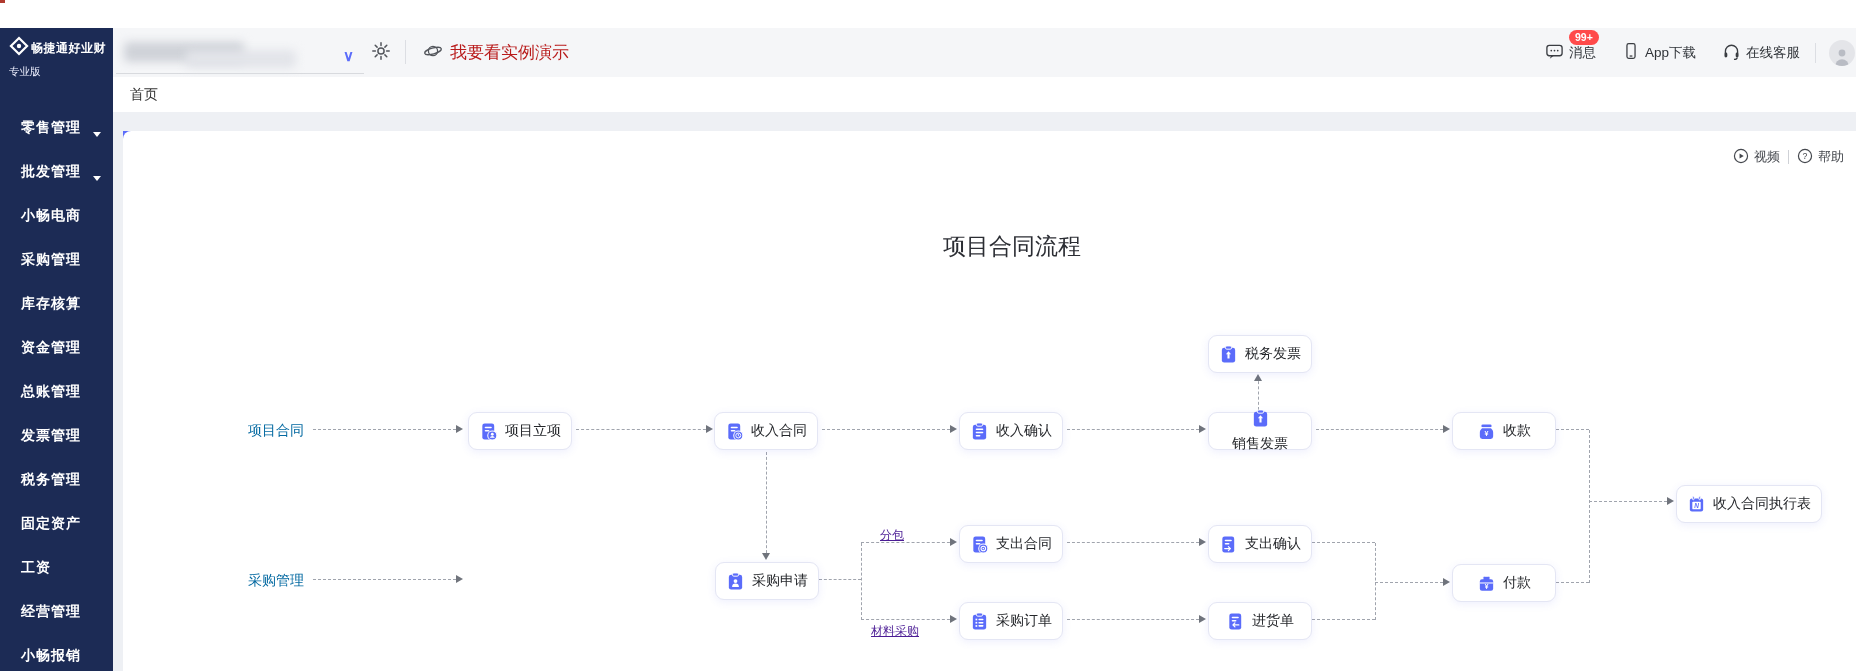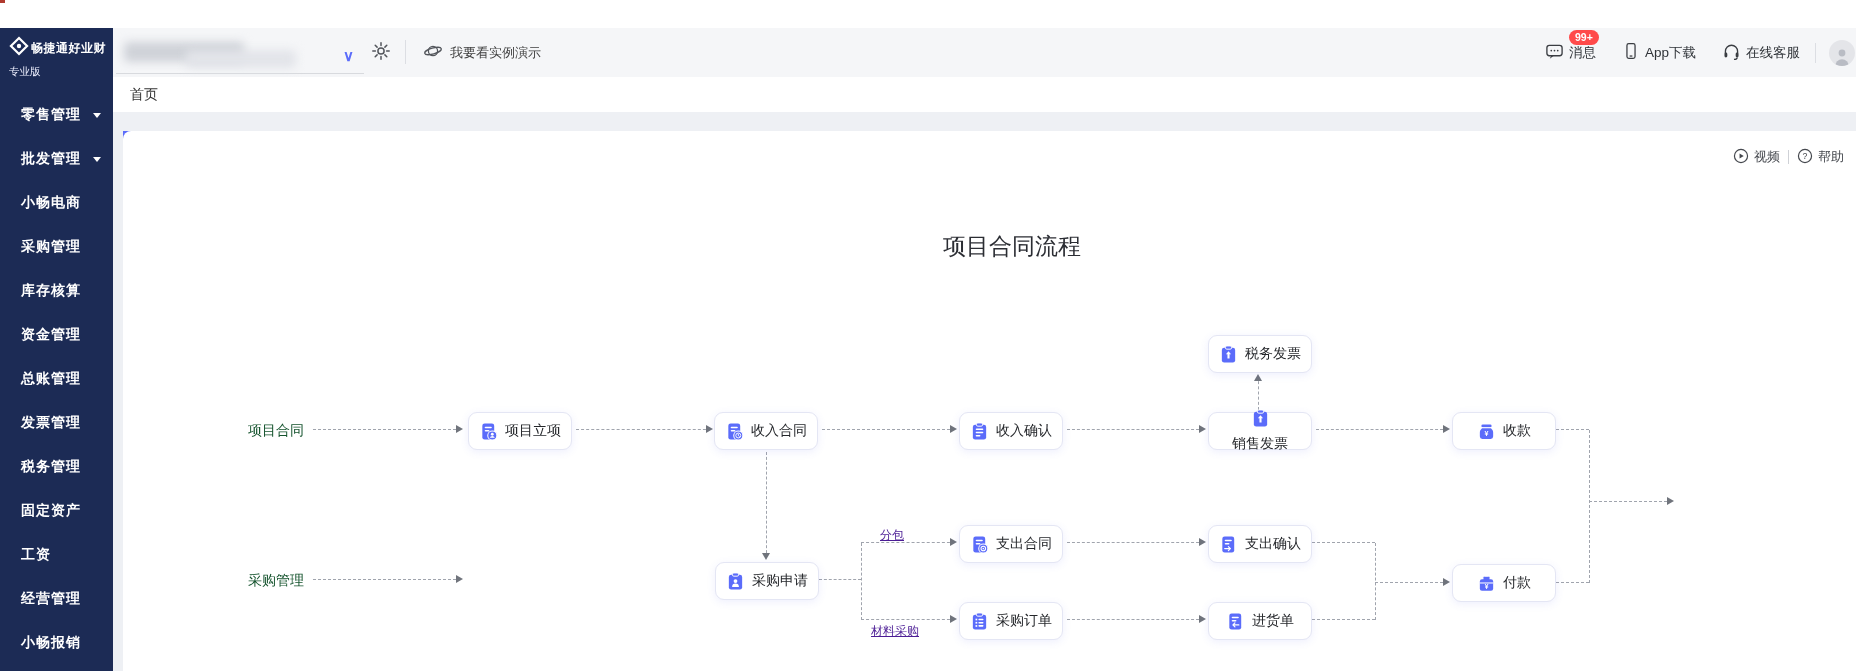--- a/index.html
+++ b/index.html
@@ -12,37 +12,37 @@
 
   
   .sidebar { position:absolute; left:0; top:28px; width:113px; height:643px;
              background:#1C2B55; color:#fff; z-index:5; }
   .logo-block { height:49px; padding:7px 4px 0 8px; overflow:hidden; }
   .logo-row { display:flex; align-items:center; gap:1px; }
   .logo-row svg { flex:0 0 auto; }
   .logo-title { font-size:12px; font-weight:700; white-space:nowrap; letter-spacing:.5px; }
   .edition { font-size:10.5px; margin:4px 0 0 1px; color:#eef0ff; }
   .side-menu { padding-top:16px; }
-  .side-item { height:44px; display:flex; align-items:center; padding-left:21px;
+  .side-item { height:44px; display:flex; align-items:flex-end; padding-left:21px;
                font-size:14px; font-weight:700; letter-spacing:1px; cursor:pointer; }
   .caret { width:0; height:0; border-left:4.5px solid transparent; border-right:4.5px solid transparent;
            border-top:5.5px solid #fff; margin-left:12px; }
 
   
   .topbar { position:absolute; left:113px; top:28px; right:0; height:49px; background:#f5f6f8; }
   .account-select { position:absolute; left:3px; top:6px; width:248px; height:40px;
                     border-bottom:1px solid #d8dade; cursor:pointer; }
   .blur { position:absolute; border-radius:4px; filter:blur(5px); }
   .blur1 { left:8px; top:8px; width:120px; height:20px; background:#cfd2d8; }
   .blur2 { left:70px; top:16px; width:110px; height:18px; background:#e2e4e9; }
   .chev { position:absolute; left:227px; top:13px; font-size:15px; color:#5B6CFA; font-weight:700; }
   .gear-btn { position:absolute; left:258px; top:13px; cursor:pointer; }
   .topbar .vdiv { position:absolute; left:292px; top:12px; width:1px; height:24px; background:#dcdee3; }
-  .demo-link { position:absolute; left:310px; top:13px; display:flex; align-items:center; gap:7px;
-               font-size:13px; color:#404040; cursor:pointer; }
+  .demo-link { position:absolute; left:310px; top:13px; display:flex; gap:7px;
+               font-size:17px; color:#b91c1c; cursor:pointer; }
   .right-cluster { position:absolute; left:1432px; top:0; width:424px; height:49px;
                    display:flex; align-items:center; overflow:hidden; }
   .hgroup { display:flex; align-items:center; gap:5px; font-size:13.5px; color:#2f3338;
             position:relative; cursor:pointer; }
   .badge { position:absolute; top:-12px; left:24px; background:#FF4A4A; color:#fff;
            font-size:10.5px; font-weight:700; padding:1px 6px 2px; border-radius:9px; white-space:nowrap; }
   .rc-div { width:1px; height:20px; background:#dcdee3; margin:0 13px 0 15px; }
   .avatar { width:26px; height:26px; border-radius:50%; background:#e4e5e9; display:flex;
             align-items:flex-end; justify-content:center; overflow:hidden; cursor:pointer; }
   .m1 { margin-right:26px; } .m2 { margin-right:26px; }
@@ -72,21 +72,21 @@
   .diagram-title { position:absolute; left:789px; top:100px; width:200px; text-align:center;
                    font-size:23px; font-weight:500; color:#2b2d33; }
 
   
   .canvas { position:absolute; inset:0; }
   .fnode { position:absolute; height:38px; width:104px; background:#fff; border:1px solid #e4e6f4;
            border-radius:9px; box-shadow:0 2px 8px rgba(84,101,238,.10); display:flex;
            align-items:center; justify-content:center; gap:7px; font-size:14px; color:#25272b;
            font-weight:500; cursor:pointer; white-space:nowrap; }
   .fnode .nicon { display:flex; }
-  .row-label { position:absolute; font-size:14px; color:#14532d; font-weight:500; }
+  .row-label { position:absolute; font-size:14px; color:#0369a1; font-weight:500; }
   .edge-label { position:absolute; font-size:12px; color:#4c1d95;text-decoration:underline; }
   .h { position:absolute; border-top:1.5px dashed #a0a4ad; }
   .v { position:absolute; border-left:1.5px dashed #a0a4ad; }
   .arr::after { content:""; position:absolute; right:-2px; top:-5px; border-left:7px solid #70747c;
                 border-top:4px solid transparent; border-bottom:4px solid transparent; }
   .arr-down::after { content:""; position:absolute; left:-5px; bottom:-2px; border-top:7px solid #70747c;
                 border-left:4px solid transparent; border-right:4px solid transparent; }
   .arr-up::after { content:""; position:absolute; left:-5px; top:-2px; border-bottom:7px solid #70747c;
                 border-left:4px solid transparent; border-right:4px solid transparent; }
 </style>
@@ -354,20 +354,32 @@
         <div class="fnode" style="left: 1085px; top: 204px;">
           <span class="nicon">
             <svg width="19" height="19" viewBox="0 0 20 20">
               <rect x="3" y="2.8" width="14" height="15.6" rx="2.4" fill="#5B6CFA"></rect>
               <rect x="6.8" y="1" width="6.4" height="3.4" rx="1.4" fill="#5B6CFA" stroke="#fff" stroke-width="1"></rect>
               <path d="M10 6.6 12.7 9.8 h-1.6 v4.4 h-2.2 V9.8 H7.3 Z" fill="#fff"></path>
             </svg>
           </span>
           <span>税务发票</span>
         </div>
+        <div class="fnode" style="left: 1553px; top: 354px; width: 146px;">
+          <span class="nicon">
+            <svg width="19" height="19" viewBox="0 0 20 20">
+              <rect x="3" y="3.6" width="14" height="13.8" rx="2.2" fill="#5B6CFA"></rect>
+              <rect x="5.8" y="1.4" width="1.7" height="3.6" rx=".85" fill="#5B6CFA" stroke="#fff" stroke-width=".9"></rect>
+              <rect x="12.5" y="1.4" width="1.7" height="3.6" rx=".85" fill="#5B6CFA" stroke="#fff" stroke-width=".9"></rect>
+              <rect x="5.6" y="7" width="8.8" height="8.1" rx="1" fill="#fff"></rect>
+              <text x="10" y="13.7" font-size="6.8" fill="#5B6CFA" text-anchor="middle" font-weight="bold" font-style="italic" font-family="Liberation Sans, sans-serif">N</text>
+            </svg>
+          </span>
+          <span>收入合同执行表</span>
+        </div>
         <div class="fnode" style="left: 836px; top: 394px;">
           <span class="nicon">
             <svg width="19" height="19" viewBox="0 0 20 20">
               <rect x="3.5" y="1.5" width="12.5" height="17" rx="2.4" fill="#5B6CFA"></rect>
               <rect x="6" y="5" width="7.5" height="1.7" rx=".85" fill="#fff"></rect>
               <rect x="6" y="8.4" width="5" height="1.7" rx=".85" fill="#fff"></rect>
               <circle cx="14" cy="14.2" r="4.8" fill="#5B6CFA" stroke="#fff" stroke-width="1.1"></circle>
               <circle cx="14" cy="14.2" r="2.4" fill="none" stroke="#fff" stroke-width="1.1"></circle>
               <circle cx="14" cy="14.2" r="0.9" fill="#fff"></circle>
             </svg>

